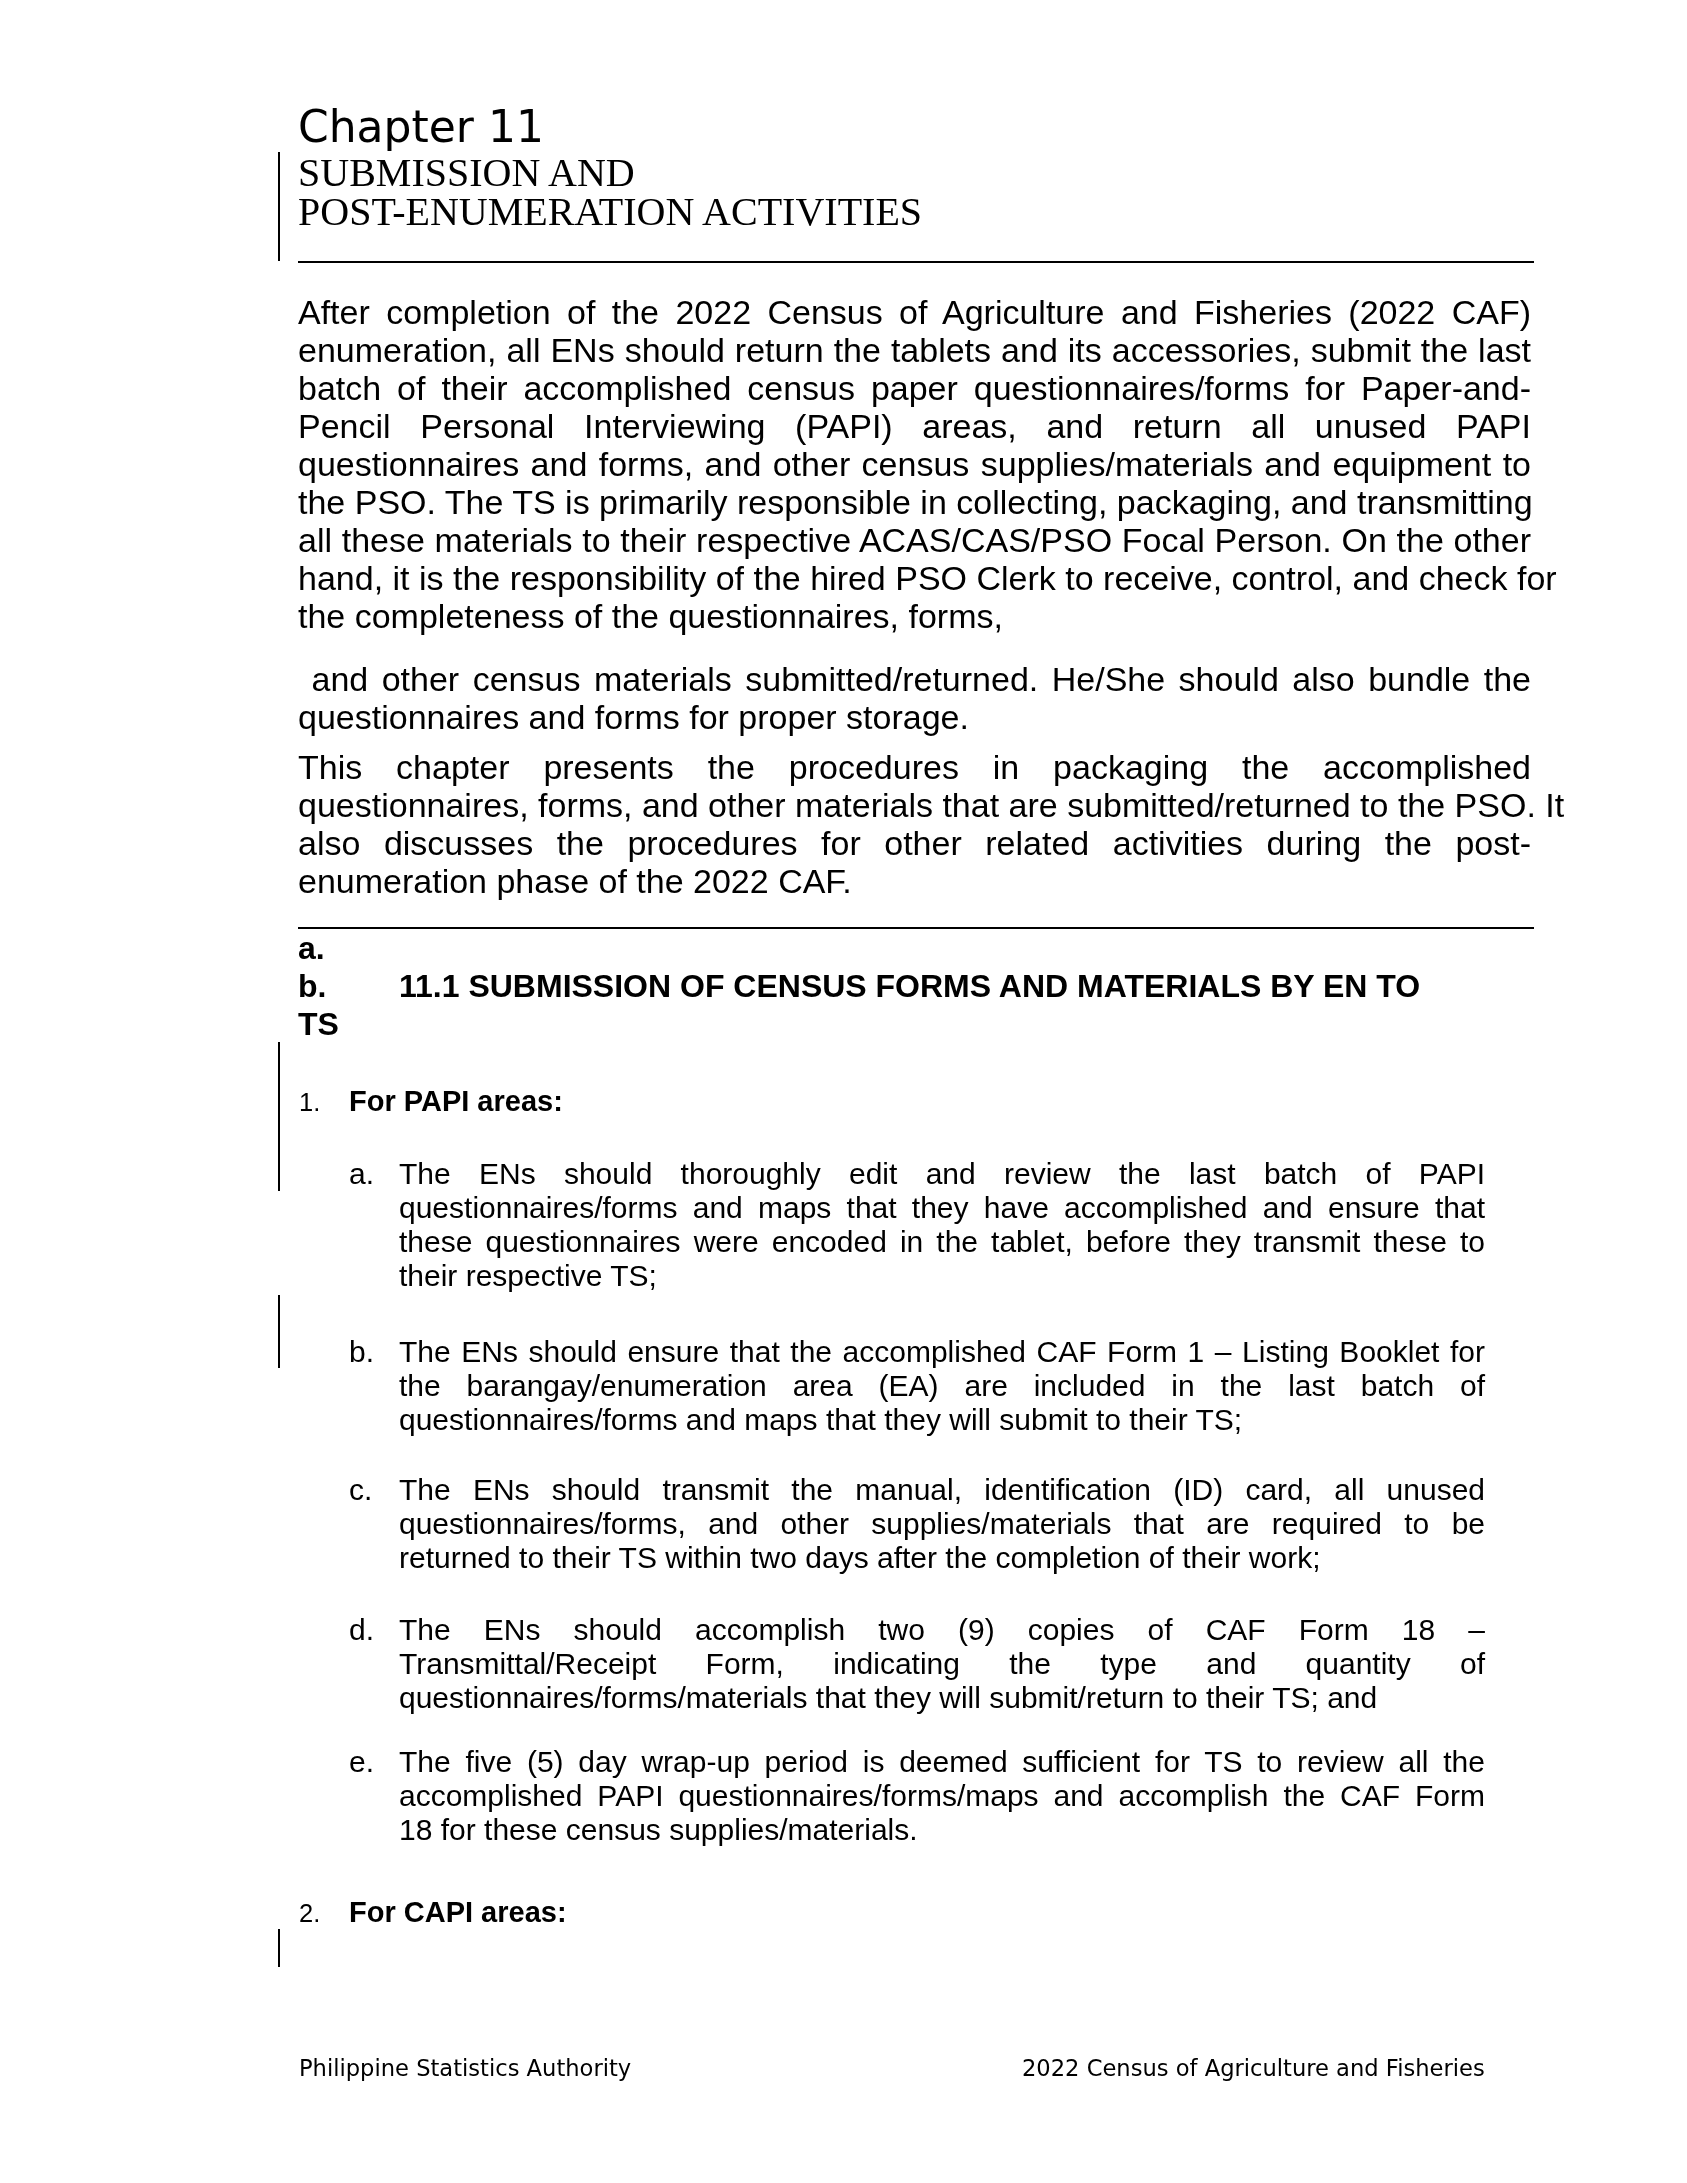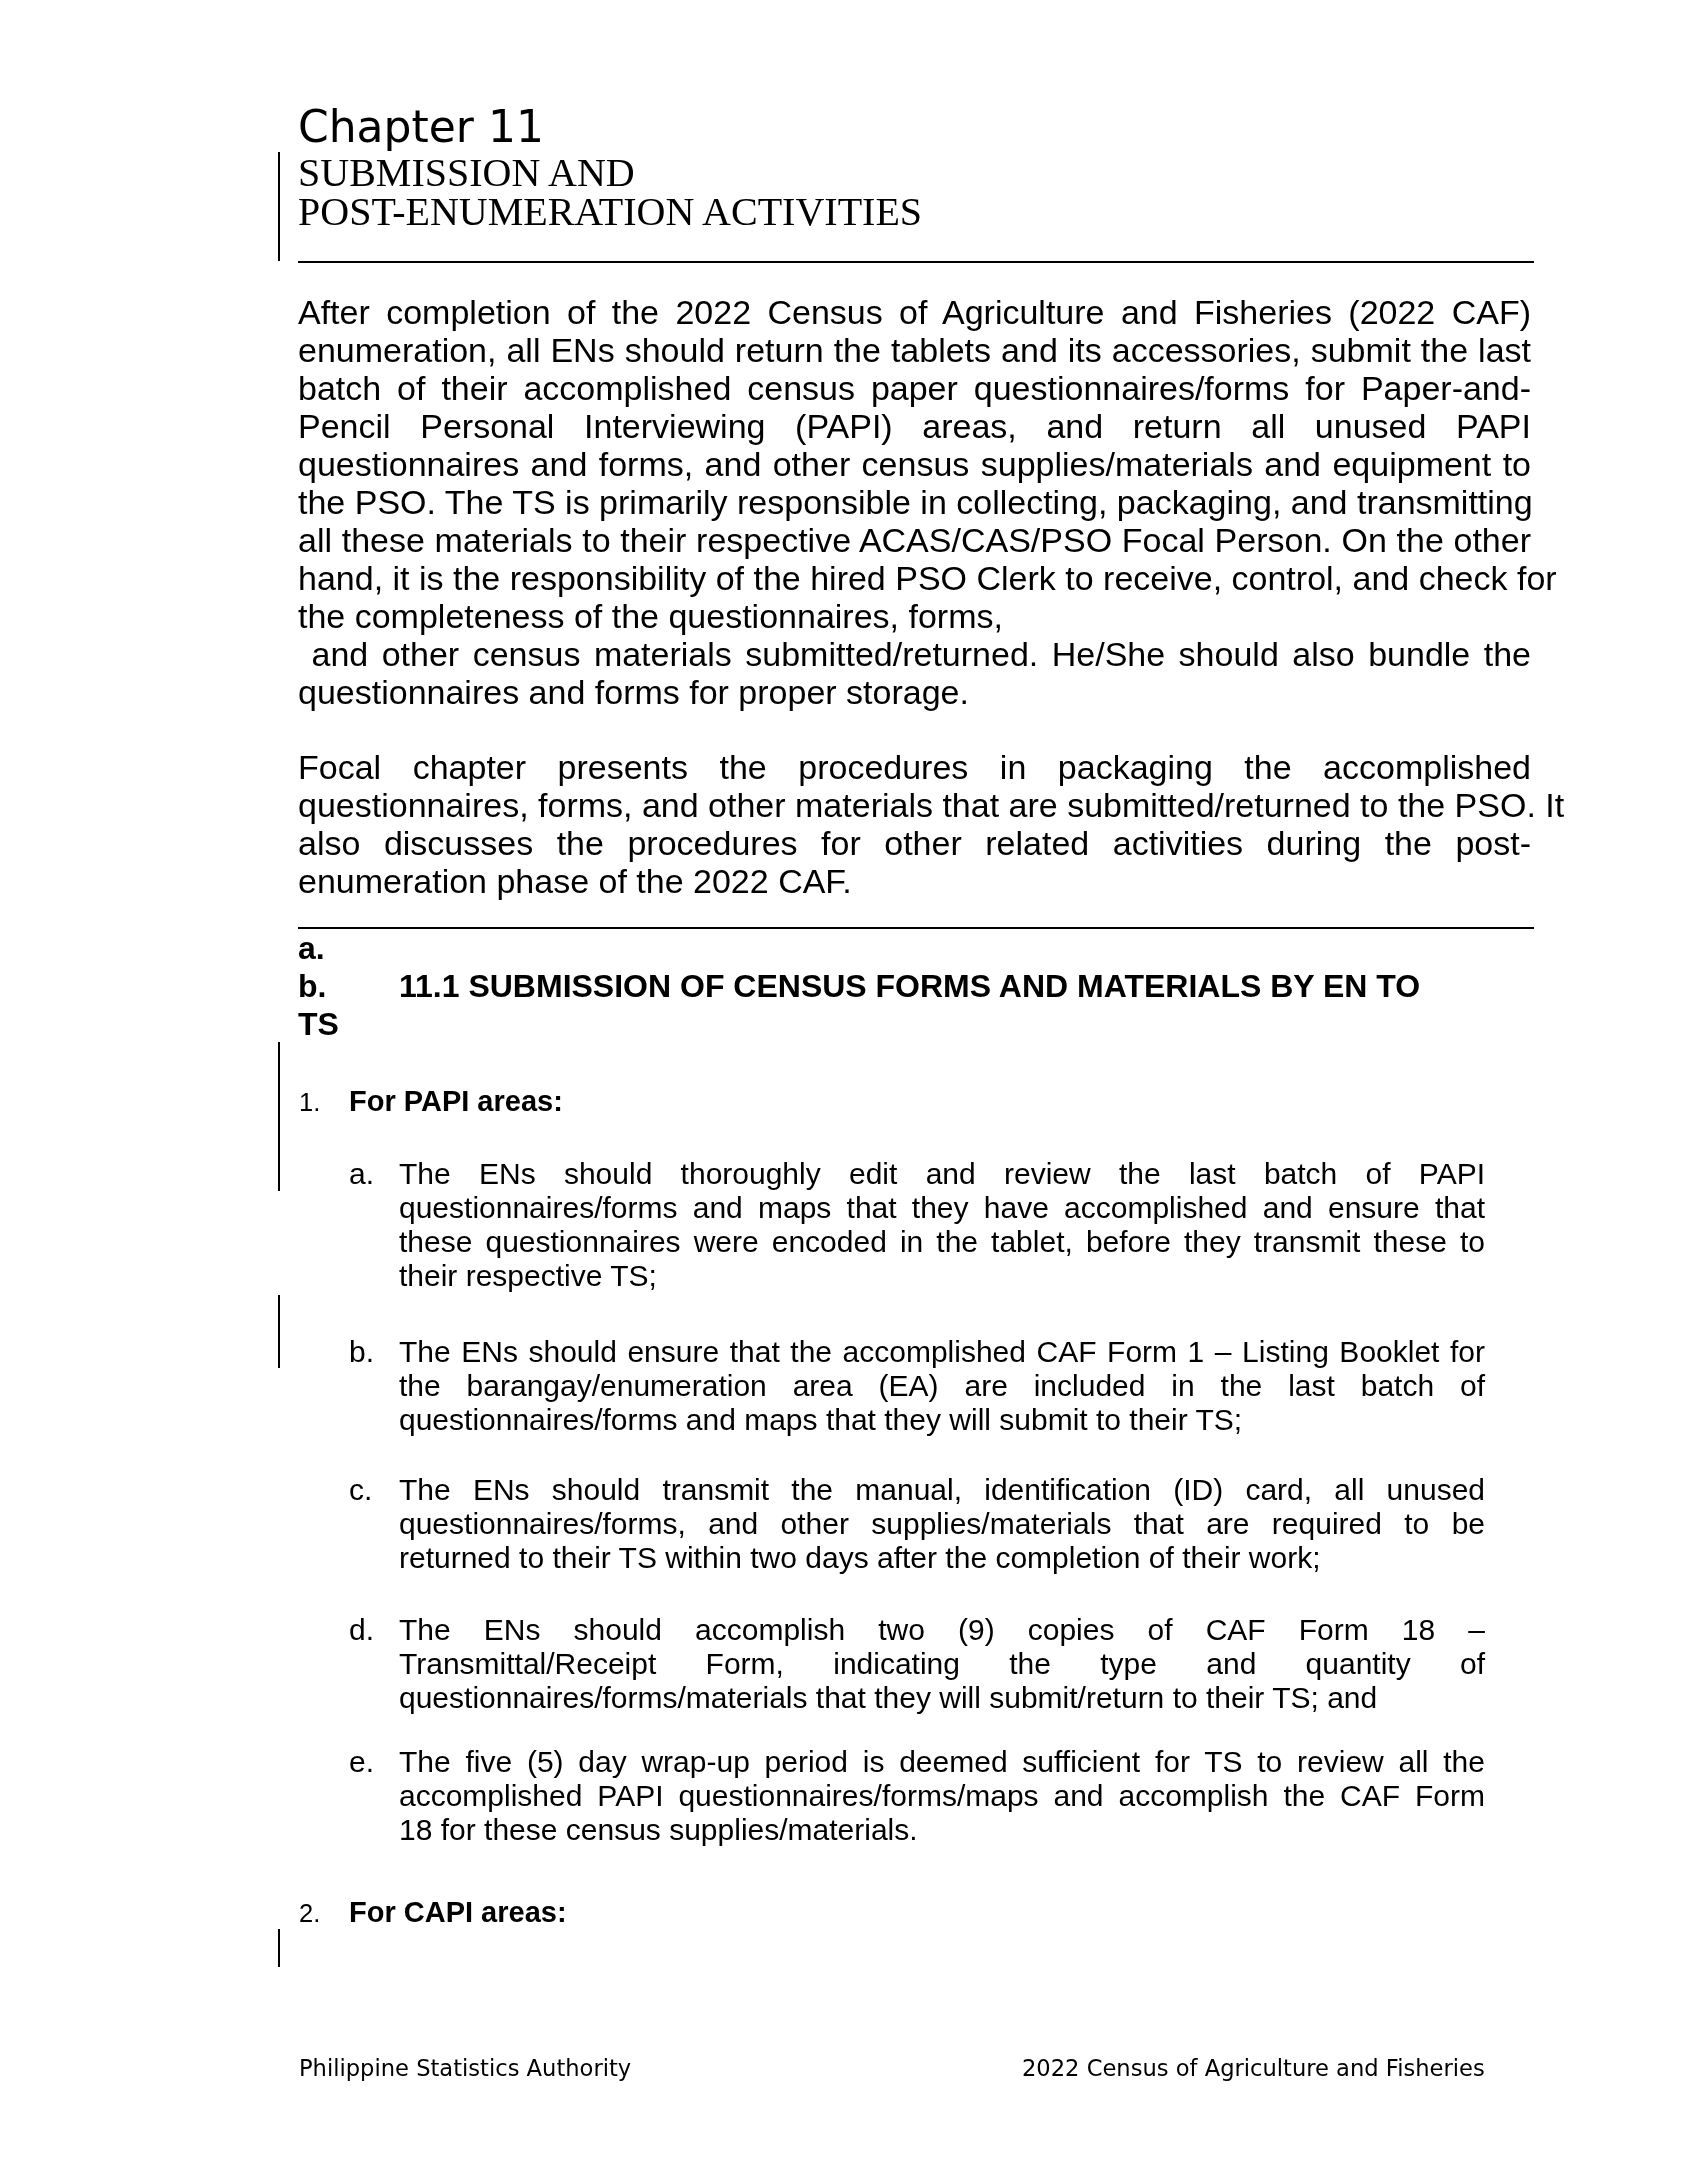--- a/index.html
+++ b/index.html
@@ -40,26 +40,26 @@
 <div class="abs para" style="top:293px;">
   <span class="line">After completion of the 2022 Census of Agriculture and Fisheries (2022 CAF)</span>
   <span class="line">enumeration, all ENs should return the tablets and its accessories, submit the last</span>
   <span class="line">batch of their accomplished census paper questionnaires/forms for Paper-and-</span>
   <span class="line">Pencil Personal Interviewing (PAPI) areas, and return all unused PAPI</span>
   <span class="line">questionnaires and forms, and other census supplies/materials and equipment to</span>
   <span class="line">the PSO. The TS is primarily responsible in collecting, packaging, and transmitting</span>
   <span class="line">all these materials to their respective ACAS/CAS/PSO Focal Person. On the other</span>
   <span class="line">hand, it is the responsibility of the hired PSO Clerk to receive, control, and check for</span>
   <span class="line last">the completeness of the questionnaires, forms,</span>
-  <span class="line" style="white-space:pre;"> and other census materials submitted/returned. He/She should also bundle the</span>
+  <span class="line" style="white-space:pre;margin-top:25px;"> and other census materials submitted/returned. He/She should also bundle the</span>
   <span class="line last">questionnaires and forms for proper storage.</span>
 </div>
 
 <div class="abs para" style="top:748px;">
-  <span class="line">Focal chapter presents the procedures in packaging the accomplished</span>
+  <span class="line">This chapter presents the procedures in packaging the accomplished</span>
   <span class="line">questionnaires, forms, and other materials that are submitted/returned to the PSO. It</span>
   <span class="line">also discusses the procedures for other related activities during the post-</span>
   <span class="line last">enumeration phase of the 2022 CAF.</span>
 </div>
 
 <div class="hr" style="top:927px;"></div>
 
 <div class="abs section-head" style="top:929px;">
   <div class="row">
       <span class="lbl">a.</span>

